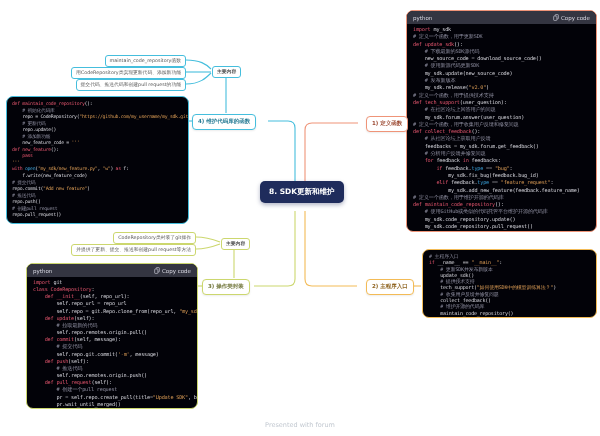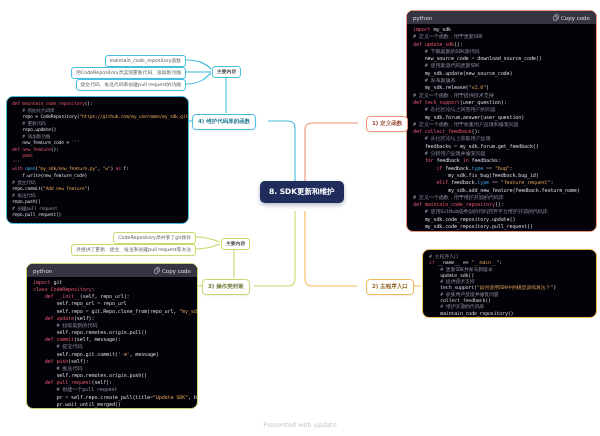--- a/index.html
+++ b/index.html
@@ -127,14 +127,14 @@
 
   <div class="sum-box b4" style="right:414px;top:55px">maintain_code_repository函数</div>
   <div class="sum-box b4" style="right:414px;top:67px">用CodeRepository类实现更新代码、添加新功能</div>
   <div class="sum-box b4" style="right:414px;top:79px">提交代码、推送代码和创建pull request的功能</div>
   <div class="sum-box sum-main b4" style="left:212px;top:66px">主要内容</div>
 
   <div class="sum-box b3" style="right:404px;top:232px">CodeRepository类封装了git操作</div>
   <div class="sum-box b3" style="right:404px;top:244px">并提供了更新、提交、推送和创建pull request等方法</div>
   <div class="sum-box sum-main b3" style="left:221px;top:238px">主要内容</div>
 
-  <div class="watermark">Presented with update</div>
+  <div class="watermark">Presented with forum</div>
 </div>
 
 </body></html>

